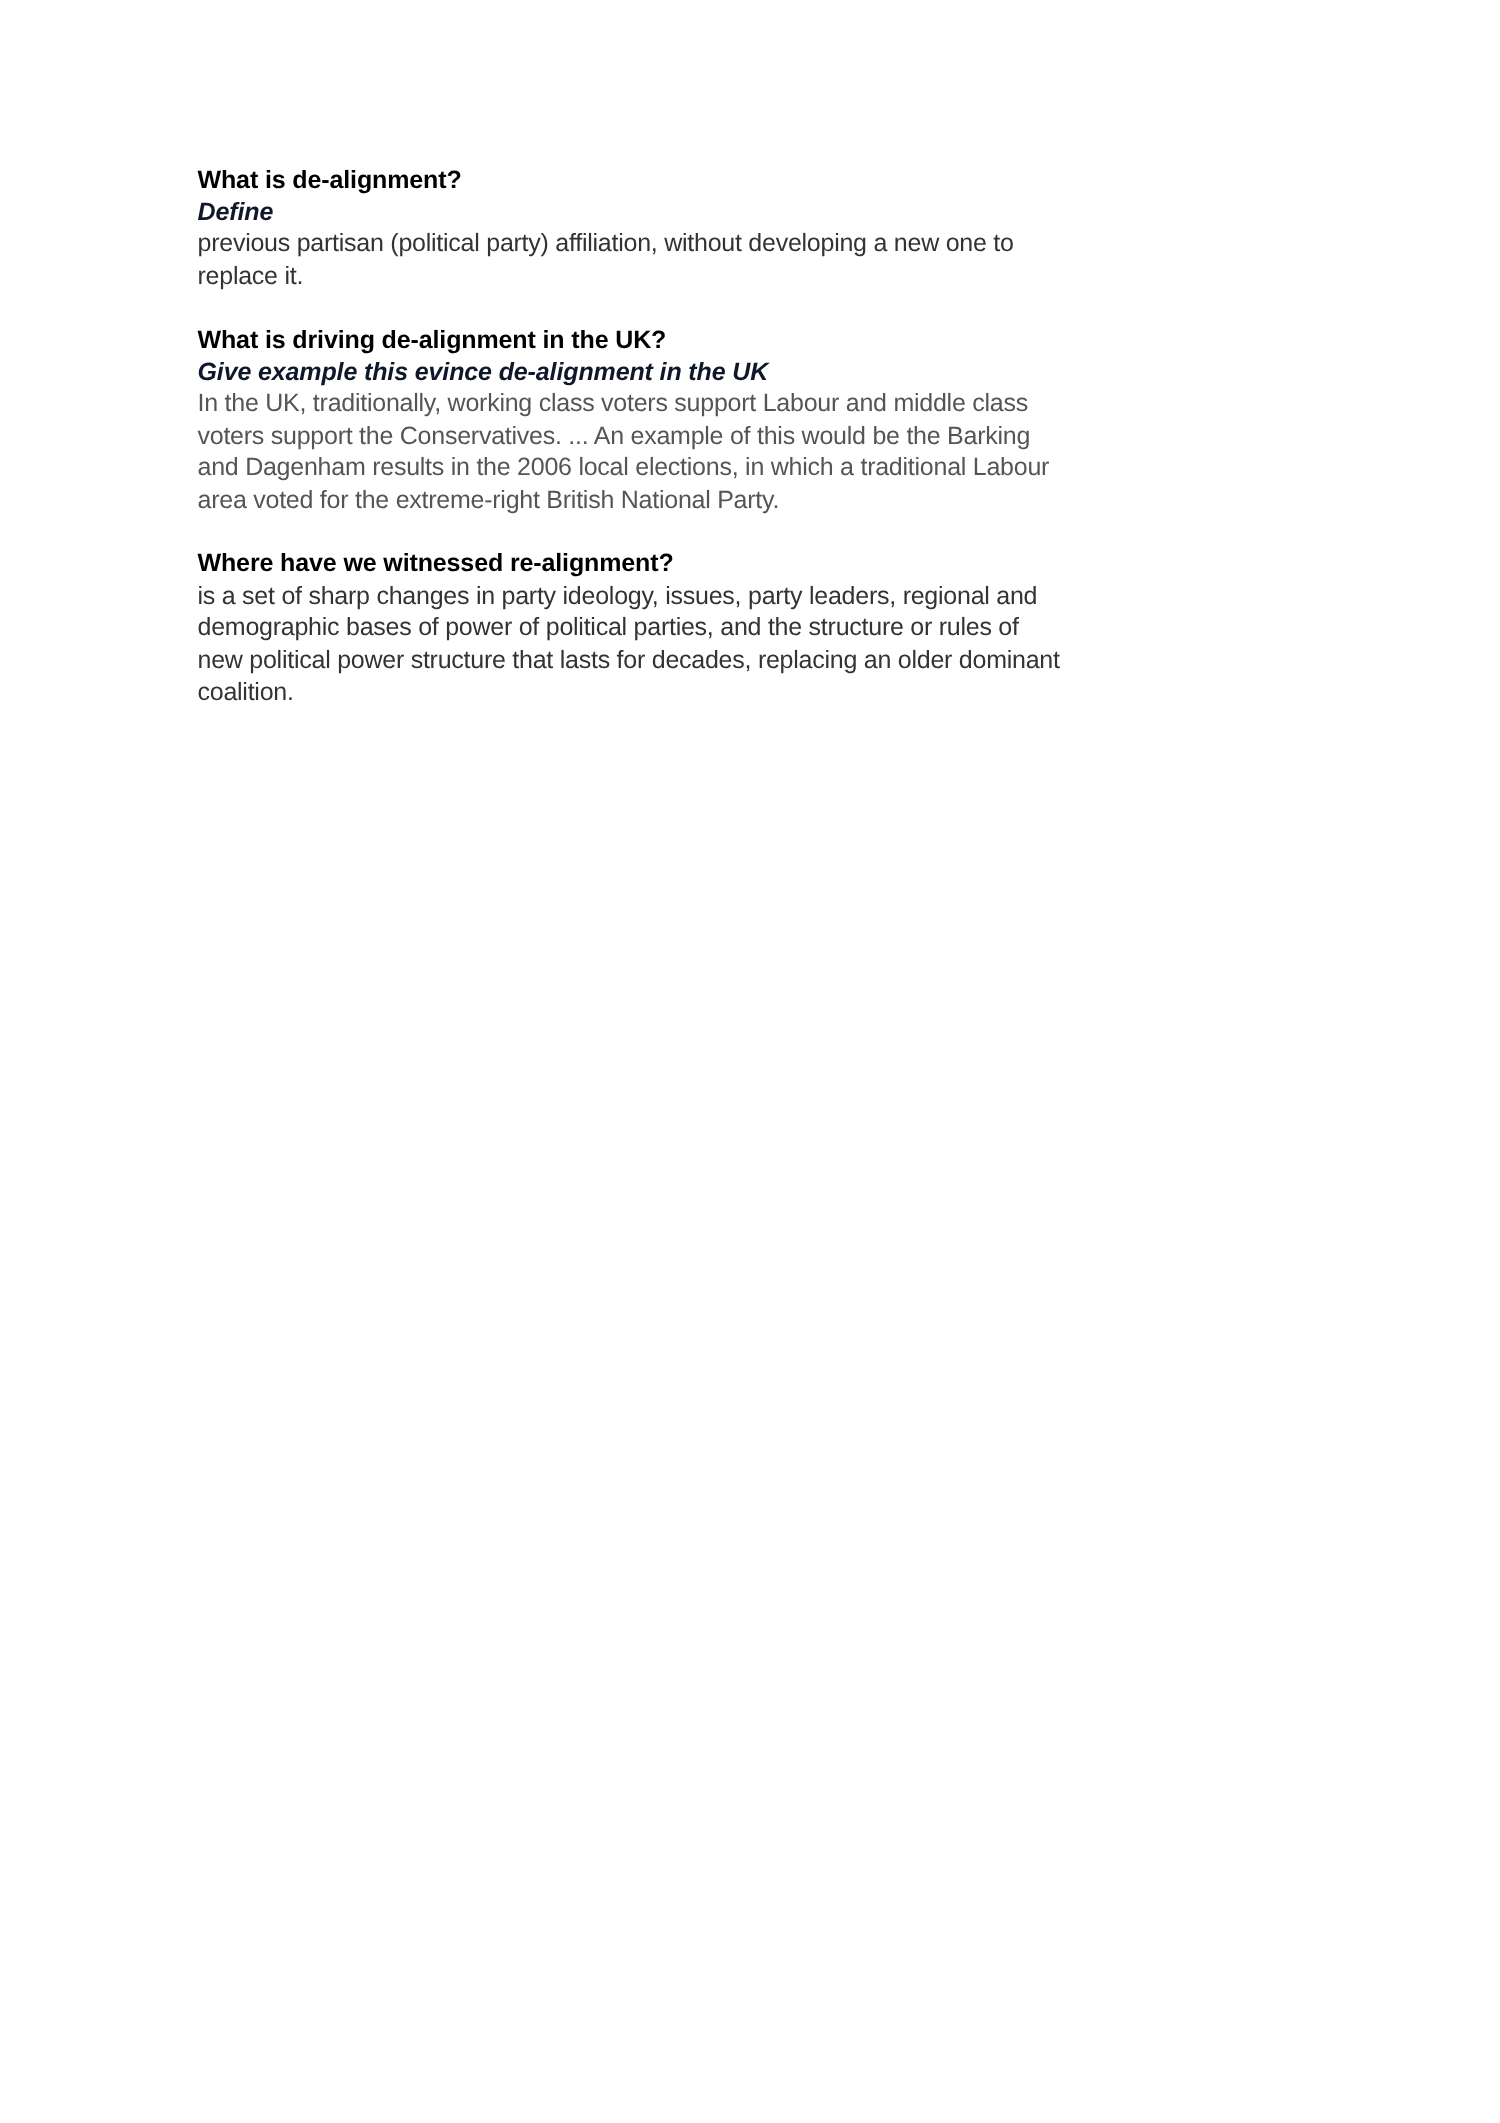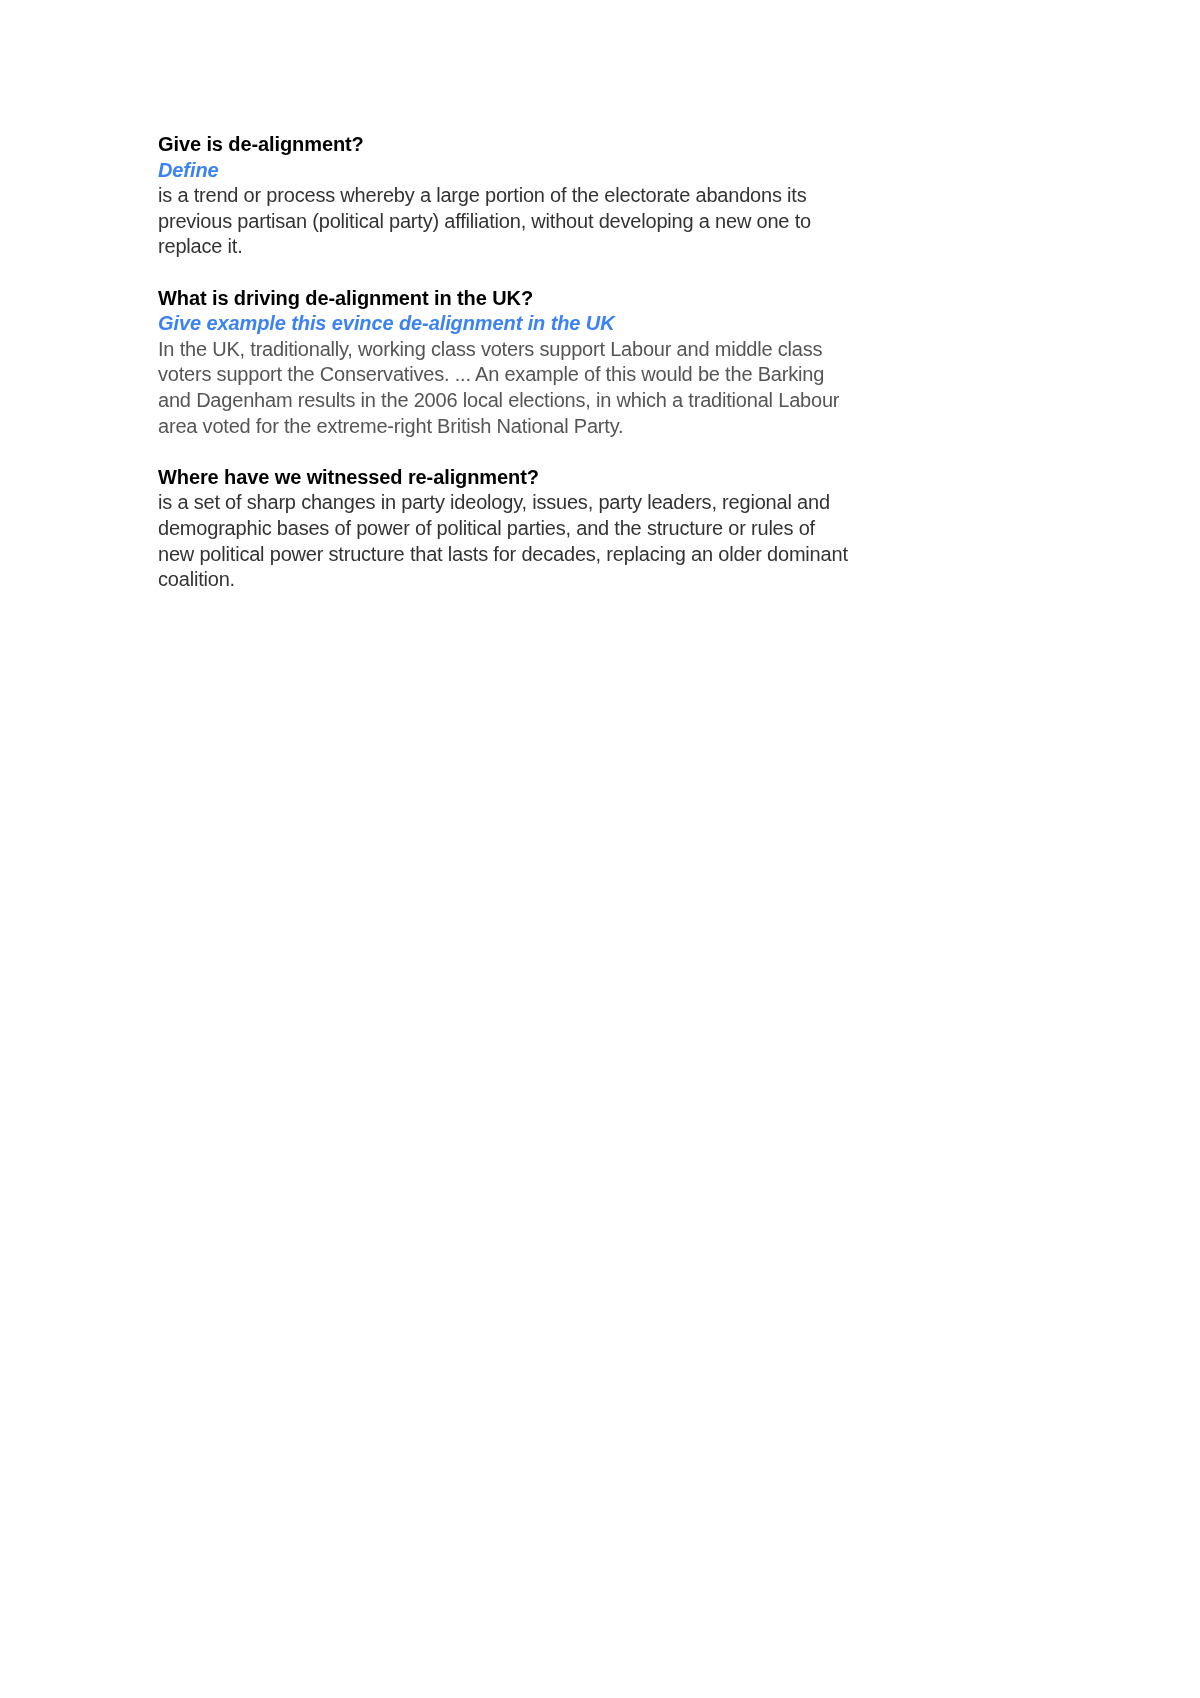--- a/index.html
+++ b/index.html
@@ -28,44 +28,43 @@
     }
     .q {
       font-weight: bold;
       color: #000;
       margin: 0;
       letter-spacing: -0.1px;
     }
     .prompt {
       font-weight: bold;
       font-style: italic;
-      color: #3b82f6;
+      color: #0f172a;
       margin: 0;
       letter-spacing: -0.1px;
     }
     .body {
       margin: 0;
       color: #333;
       letter-spacing: -0.2px;
       word-spacing: 0px;
     }
     .body.light {
       color: #555;
     }
   </style>
 </head>
 <body>
 
 <div class="page">
 
   <div class="section">
-    <p class="q">Give is de-alignment?</p>
+    <p class="q">What is de-alignment?</p>
     <p class="prompt">Define</p>
     <div class="body">
-      <div>is a trend or process whereby a large portion of the electorate abandons its</div>
       <div>previous partisan (political party) affiliation, without developing a new one to</div>
       <div>replace it.</div>
     </div>
   </div>
 
   <div class="section">
     <p class="q">What is driving de-alignment in the UK?</p>
     <p class="prompt">Give example this evince de-alignment in the UK</p>
     <div class="body light">
       <div>In the UK, traditionally, working class voters support Labour and middle class</div>

